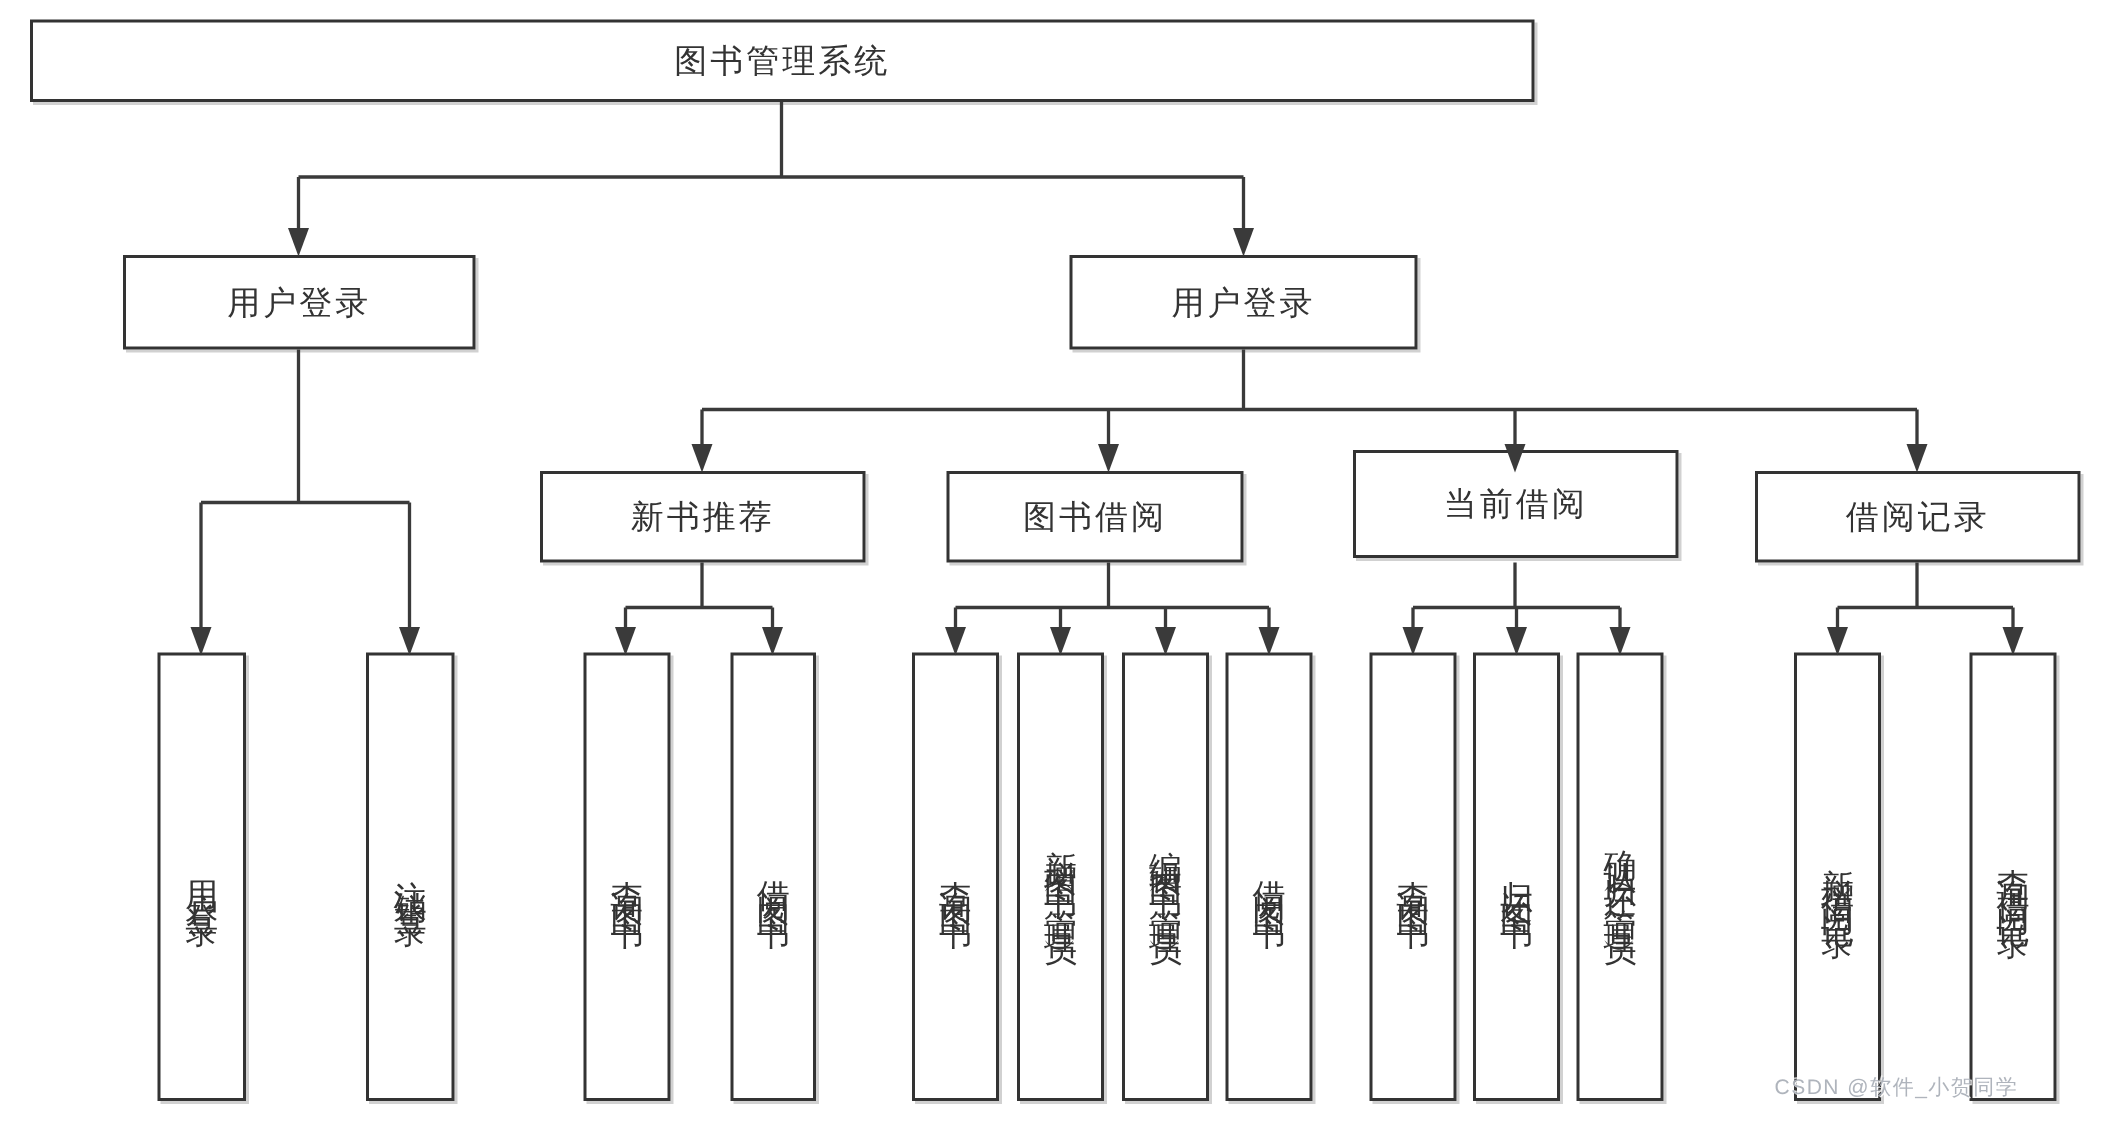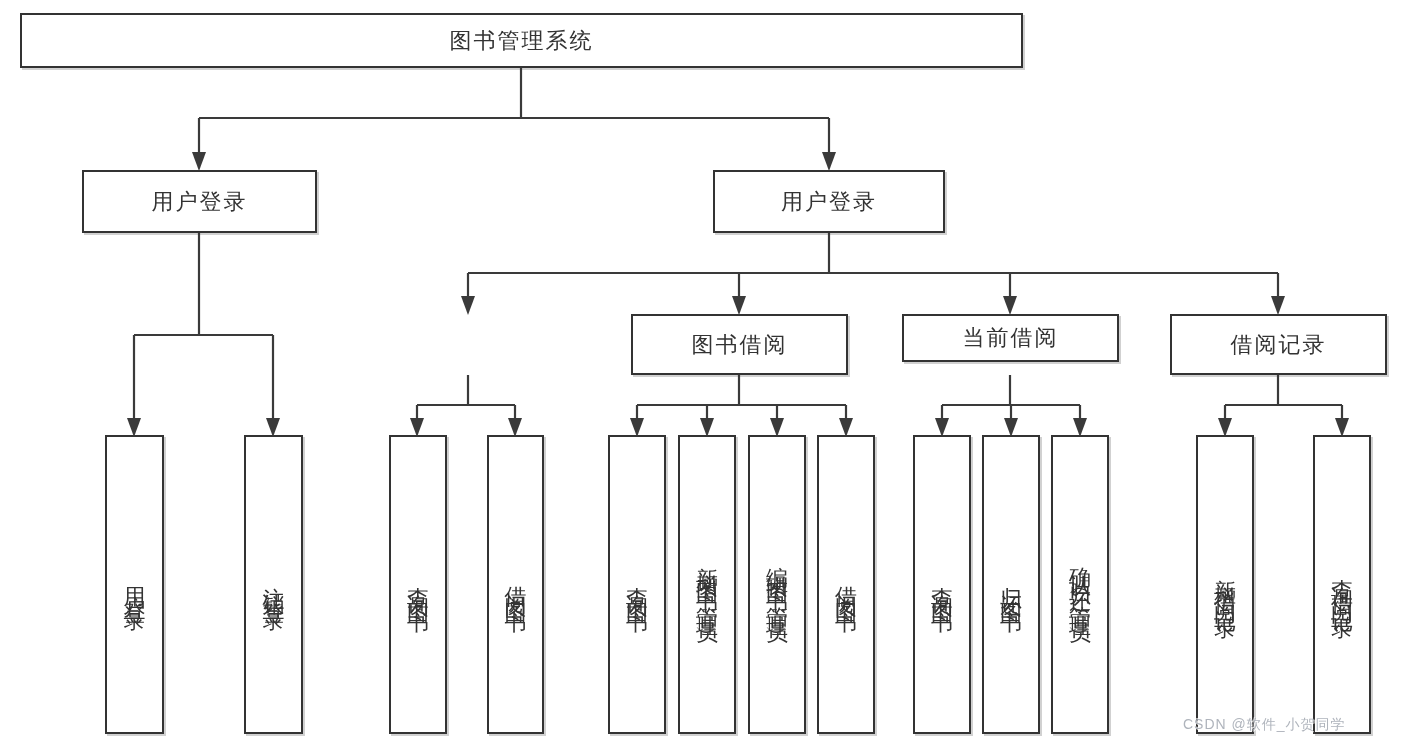--- a/index.html
+++ b/index.html
@@ -60,24 +60,27 @@
     <span>图书管理系统</span>
   </div>
 
   <div class="box hbox" style="left:82px;top:170px;width:235px;height:63px">
     <span>用户登录</span>
   </div>
   <div class="box hbox" style="left:713px;top:170px;width:232px;height:63px">
     <span>用户登录</span>
   </div>
 
-  <div class="box hbox" style="left:631px;top:314px;width:217px;height:61px">
+  <div class="box hbox" style="left:360px;top:314px;width:217px;height:61px">
+    <span>新书推荐</span>
+  </div>
+  <div class="box hbox" style="left:631px;top:314px;width:198px;height:61px">
     <span>图书借阅</span>
   </div>
-  <div class="box hbox" style="left:902px;top:314px;width:217px;height:48px">
+  <div class="box hbox" style="left:902px;top:300px;width:217px;height:72px">
     <span>当前借阅</span>
   </div>
   <div class="box hbox" style="left:1170px;top:314px;width:217px;height:61px">
     <span>借阅记录</span>
   </div>
 
   <div class="box vbox" style="left:105px;top:435px;width:59px;height:299px">
     <span>用户登录</span>
   </div>
   <div class="box vbox" style="left:244px;top:435px;width:59px;height:299px">

